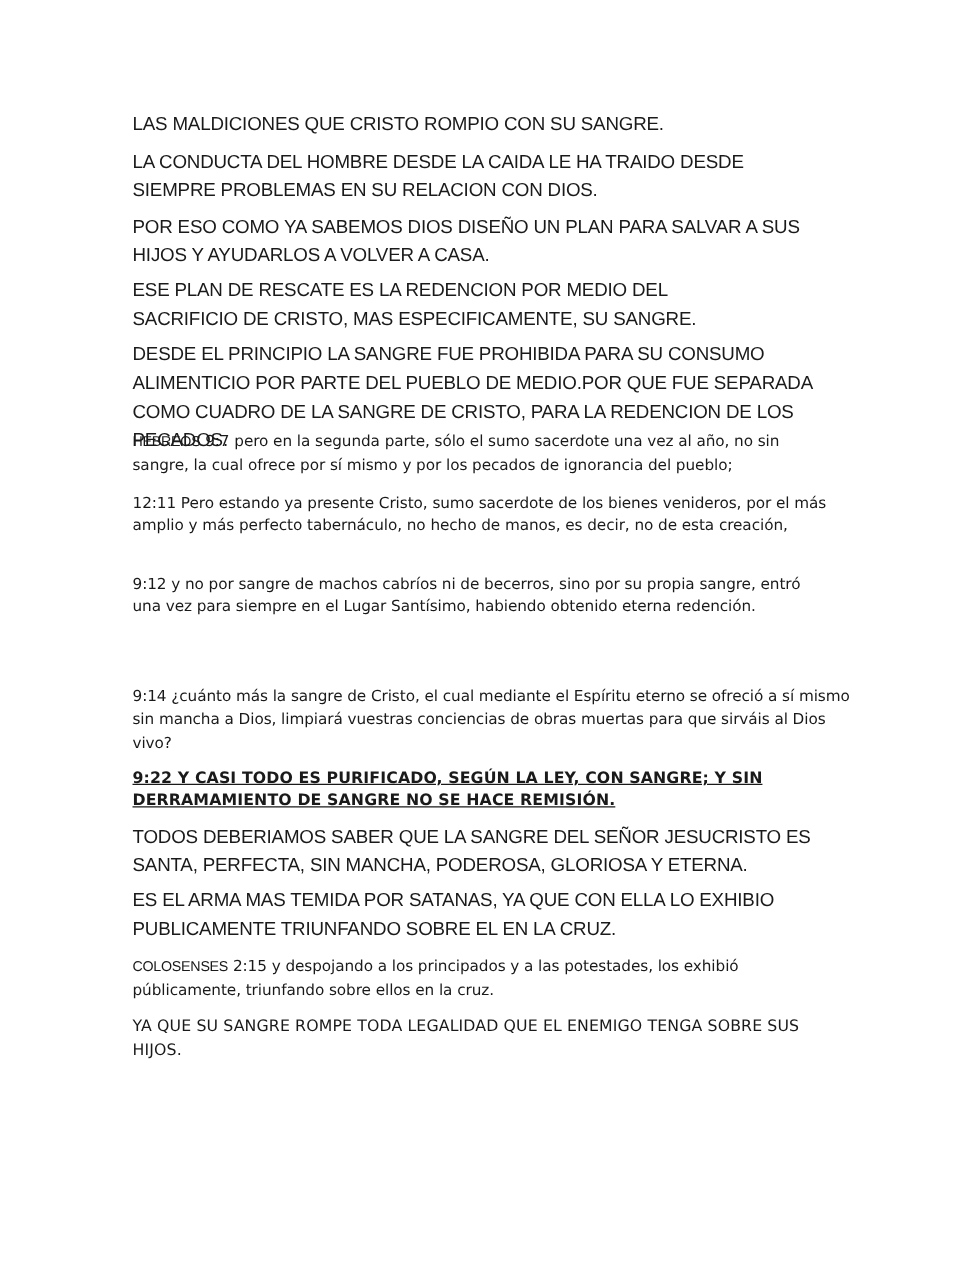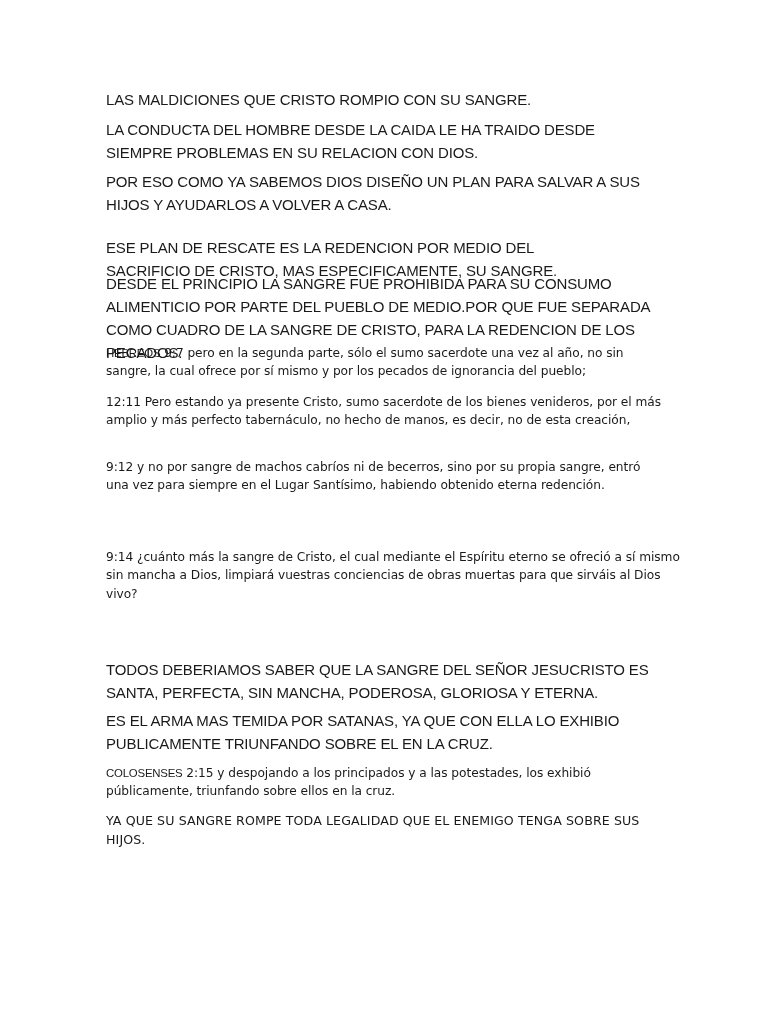--- a/index.html
+++ b/index.html
@@ -35,33 +35,34 @@
 <body>
 
 <div class="page">
 
   <p class="p caps" style="top:88px;">LAS MALDICIONES QUE CRISTO ROMPIO CON SU SANGRE.</p>
 
   <p class="p caps" style="top:118px; width:500px;">LA CONDUCTA DEL HOMBRE DESDE LA CAIDA LE HA TRAIDO DESDE SIEMPRE PROBLEMAS EN SU RELACION CON DIOS.</p>
 
   <p class="p caps" style="top:170px; width:575px;">POR ESO COMO YA SABEMOS DIOS DISEÑO UN PLAN PARA SALVAR A SUS HIJOS Y AYUDARLOS A VOLVER A CASA.</p>
 
-  <p class="p caps" style="top:236px; width:500px;">ESE PLAN DE RESCATE ES LA REDENCION POR MEDIO DEL SACRIFICIO DE CRISTO, MAS ESPECIFICAMENTE, SU SANGRE.</p>
+  <p class="p caps" style="top:221px; width:500px;">ESE PLAN DE RESCATE ES LA REDENCION POR MEDIO DEL SACRIFICIO DE CRISTO, MAS ESPECIFICAMENTE, SU SANGRE.</p>
 
   <p class="p caps" style="top:272px; width:570px;">DESDE EL PRINCIPIO LA SANGRE FUE PROHIBIDA PARA SU CONSUMO ALIMENTICIO POR PARTE DEL PUEBLO DE MEDIO.POR QUE FUE SEPARADA COMO CUADRO DE LA SANGRE DE CRISTO, PARA LA REDENCION DE LOS PECADOS.</p>
 
   <p class="p verse" style="top:344px; width:565px;"><span class="lead">HEBREOS</span><span> 9:7 pero en la segunda parte, sólo el sumo sacerdote una vez al año, no sin sangre, la cual ofrece por sí mismo y por los pecados de ignorancia del pueblo;</span></p>
 
   <p class="p verse" style="top:393px; width:565px;">12:11 Pero estando ya presente Cristo, sumo sacerdote de los bienes venideros, por el más amplio y más perfecto tabernáculo, no hecho de manos, es decir, no de esta creación,</p>
 
   <p class="p verse" style="top:458px; width:550px;">9:12 y no por sangre de machos cabríos ni de becerros, sino por su propia sangre, entró una vez para siempre en el Lugar Santísimo, habiendo obtenido eterna redención.</p>
 
 
   <p class="p verse" style="top:548px; width:580px;">9:14 ¿cuánto más la sangre de Cristo, el cual mediante el Espíritu eterno se ofreció a sí mismo sin mancha a Dios, limpiará vuestras conciencias de obras muertas para que sirváis al Dios vivo?</p>
 
+  <p class="p heading" style="top:613px; width:530px;">9:22 Y CASI TODO ES PURIFICADO, SEGÚN LA LEY, CON SANGRE; Y SIN DERRAMAMIENTO DE SANGRE NO SE HACE REMISIÓN.</p>
 
   <p class="p caps" style="top:658px; width:545px;">TODOS DEBERIAMOS SABER QUE LA SANGRE DEL SEÑOR JESUCRISTO ES SANTA, PERFECTA, SIN MANCHA, PODEROSA, GLORIOSA Y ETERNA.</p>
 
   <p class="p caps" style="top:709px; width:520px;">ES EL ARMA MAS TEMIDA POR SATANAS, YA QUE CON ELLA LO EXHIBIO PUBLICAMENTE TRIUNFANDO SOBRE EL EN LA CRUZ.</p>
 
   <p class="p verse" style="top:764px; width:530px;"><span class="lead">COLOSENSES</span><span> 2:15 y despojando a los principados y a las potestades, los exhibió públicamente, triunfando sobre ellos en la cruz.</span></p>
 
   <p class="p final" style="top:811px; width:560px;">YA QUE SU SANGRE ROMPE TODA LEGALIDAD QUE EL ENEMIGO TENGA SOBRE SUS HIJOS.</p>
 
 </div>

